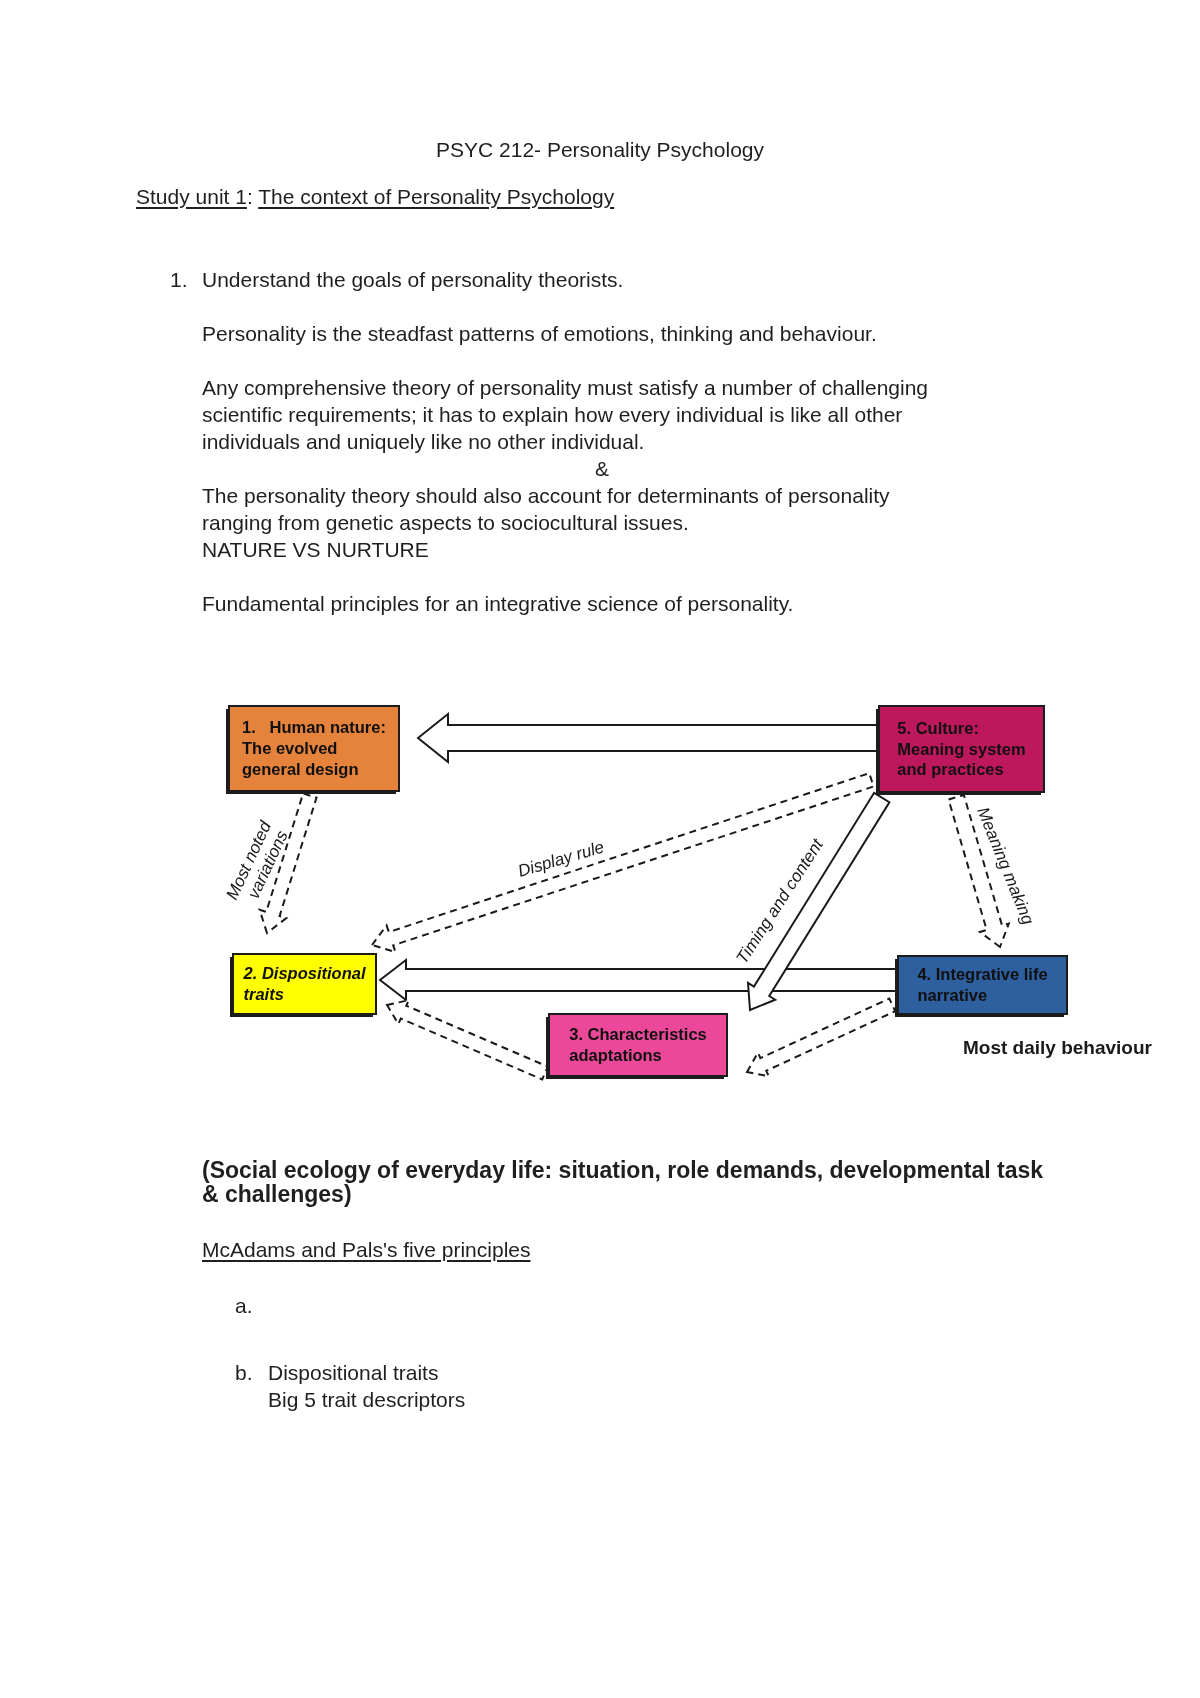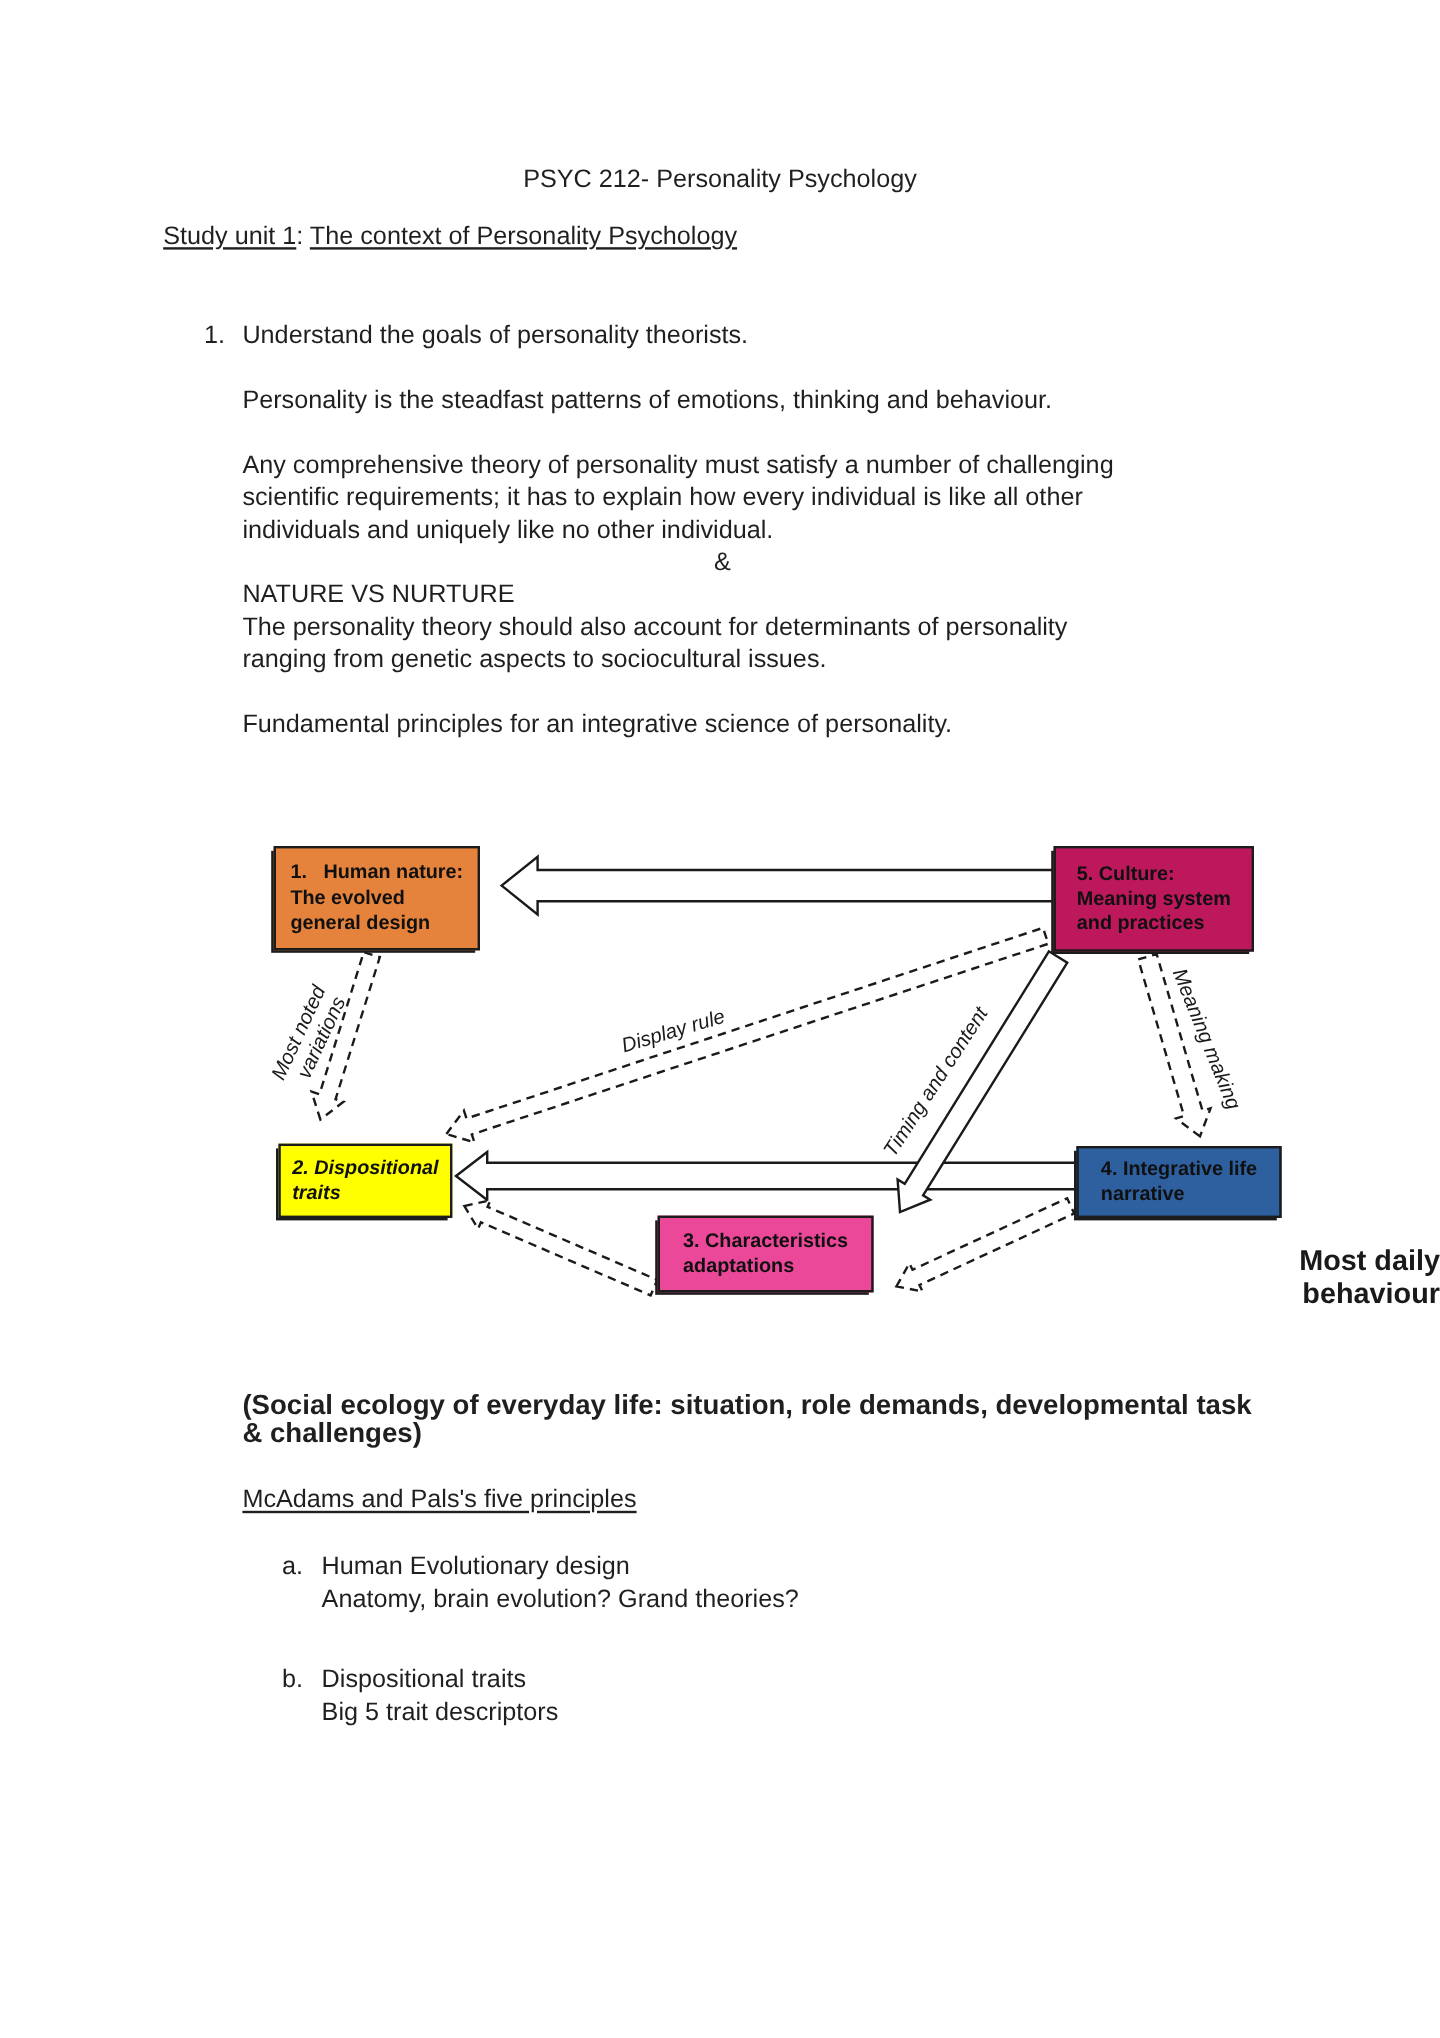--- a/index.html
+++ b/index.html
@@ -60,21 +60,21 @@
   .arrow-label {
     font-size:17px;
     font-style:italic;
     fill:#1a1a1a;
     font-family:"Liberation Sans", sans-serif;
   }
   .diagram-caption {
     position:absolute;
     left:763px; top:392px;
     font-weight:bold;
-    font-size:24px;
+    font-size:19px;
     color:#1a1a1a;
     text-align:right;
   }
 
   .social-note {
     margin:63px 0 0 202px;
     width:860px;
     font-size:23px; line-height:24px;
     font-weight:bold;
   }
@@ -110,24 +110,24 @@
   </div>
 
   <div class="para mt">Personality is the steadfast patterns of emotions, thinking and behaviour.</div>
 
   <div class="para mt">Any comprehensive theory of personality must satisfy a number of challenging
 scientific requirements; it has to explain how every individual is like all other
 individuals and uniquely like no other individual.</div>
 
   <div class="para amp">&amp;</div>
 
-  <div class="para">NATURE VS NURTURE</div>
-
   <div class="para">The personality theory should also account for determinants of personality
 ranging from genetic aspects to sociocultural issues.</div>
+
+  <div class="para">NATURE VS NURTURE</div>
 
   <div class="para mt">Fundamental principles for an integrative science of personality.</div>
 
   <div class="diagram">
 
     <svg width="1000" height="450" viewBox="0 0 1000 450">
       <g fill="#ffffff" stroke="#1a1a1a" stroke-width="2" stroke-linejoin="miter">
 
         <polygon transform="translate(218,93)" points="0,0 30,-24 30,-13 460,-13 460,13 30,13 30,24"></polygon>
 
@@ -174,22 +174,20 @@
 
     <div class="diagram-caption">Most daily behaviour</div>
   </div>
 
   <div class="social-note">(Social ecology of everyday life: situation, role demands, developmental task &amp; challenges)</div>
 
   <div class="mcadams">McAdams and Pals's five principles</div>
 
   <div class="principle">
     <span class="plabel">a.</span>
-    <span class="pbody">Human Evolutionary design
-Anatomy, brain evolution? Grand theories?</span>
   </div>
 
   <div class="principle">
     <span class="plabel">b.</span>
     <span class="pbody">Dispositional traits
 Big 5 trait descriptors</span>
   </div>
 
 </div>
 

